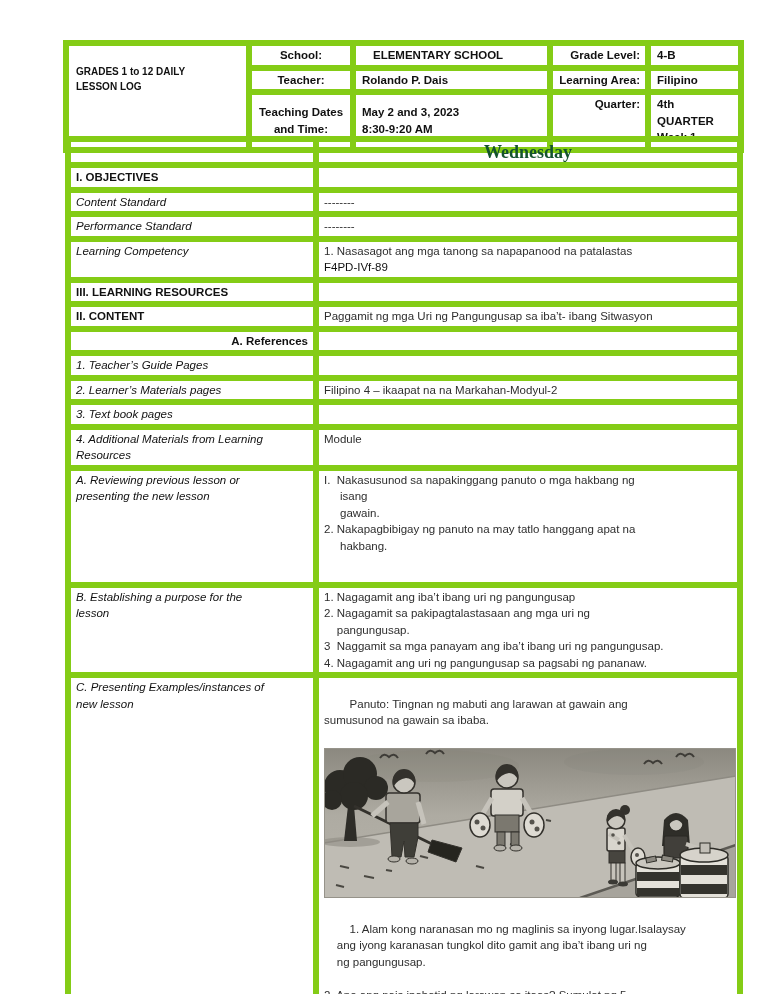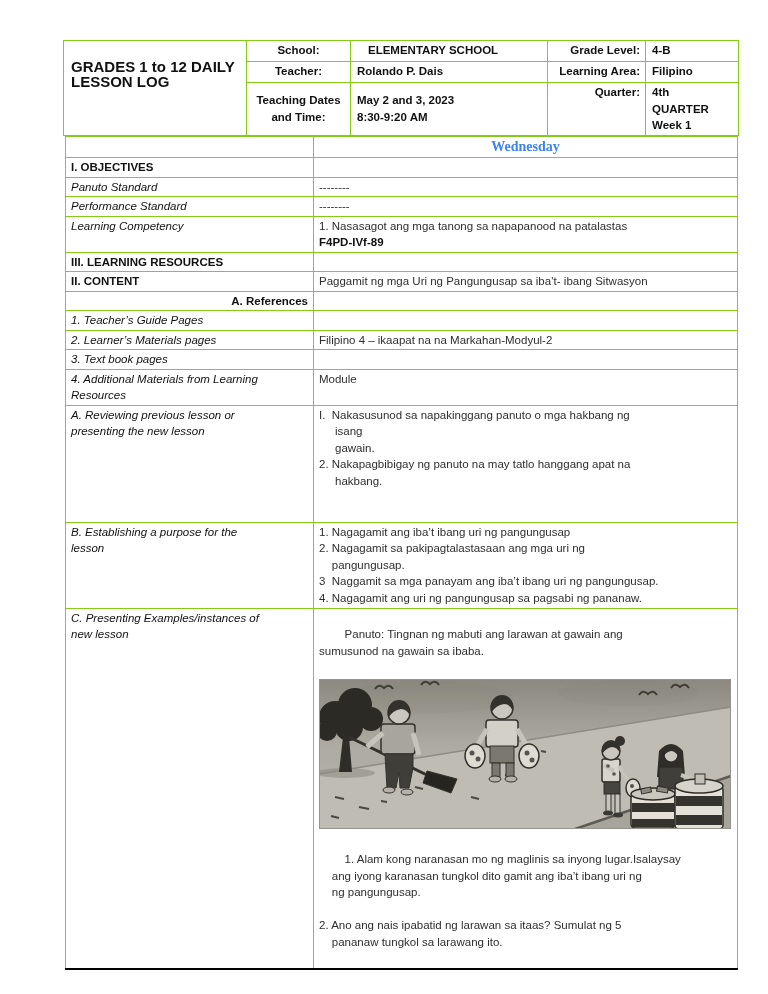--- a/index.html
+++ b/index.html
@@ -1,46 +1,46 @@
 <!DOCTYPE html>
 <html><head>
 <meta charset="utf-8">
 <style>
   html,body{margin:0;padding:0;background:#ffffff;}
   .page{position:relative;width:768px;height:994px;background:#ffffff;
         font-family:"Liberation Sans",sans-serif;color:#222;overflow:hidden;}
   table{border-collapse:collapse;table-layout:fixed;}
-  td{border:1px solid #84cc16;vertical-align:top;box-sizing:border-box;
+  td{border:6px solid #84cc16;vertical-align:top;box-sizing:border-box;
      font-size:11.5px;line-height:16.5px;padding:1px 5px;white-space:pre-wrap;overflow:hidden;color:#2e2e2e;}
 
   
   .header-table{position:absolute;left:63px;top:40px;width:675px;}
   .header-table td{font-weight:bold;color:#111;}
-  .logo-cell{padding:18px 4px 0 7px;font-size:15px;line-height:15px;}
+  .logo-cell{padding:18px 4px 0 7px;font-size:10px;line-height:15px;}
   .h-lbl{text-align:center;}
   .h-lbl-r{text-align:right;padding-right:5px;margin-top:48px;}
   .h-val{text-align:left;padding-left:6px;}
   .row-mid td.v-mid{vertical-align:middle;}
 
   
   .main-table{position:absolute;left:65px;top:136px;width:672px;}
   .main-table td.lc{color:#111;}
   .day-cell{text-align:center;font-family:"Liberation Serif",serif;font-weight:bold;
-            font-size:14px;line-height:18px;color:#3b82f6;}
+            font-size:18px;line-height:18px;color:#14532d;}
   .b{font-weight:bold;font-style:normal;}
   .i{font-style:italic;}
   .bi{font-weight:bold;text-align:right;}
   .r-day td{height:20px;}
   .r-s td{height:17px;}
   .r-2l td{height:34px;}
   .r-a td{height:117px;}
   .r-b td{height:86px;}
   .r-c td{height:332px;}
   .r-last td{border-bottom:2px solid #000;}
-  .code-line{font-weight:bold;color:#111;}
+  .code-line{font-weight:normal;color:#111;}
   .illus{display:block;margin:3px 0 6px 0;}
 </style>
 </head>
 <body>
 
 <div class="page">
 
   <table class="header-table">
     <colgroup>
         <col style="width:183px">
@@ -88,21 +88,21 @@
       <td class="lc"></td>
       <td class="day-cell">Wednesday</td>
     </tr>
 
     <tr class="r-s">
       <td class="lc b">I. OBJECTIVES</td>
       <td></td>
     </tr>
 
     <tr class="r-s">
-      <td class="lc i">Panuto Standard</td>
+      <td class="lc i">Content Standard</td>
       <td>--------</td>
     </tr>
 
     <tr class="r-s">
       <td class="lc i">Performance Standard</td>
       <td>--------</td>
     </tr>
 
     <tr class="r-2l">
       <td class="lc i">Learning Competency</td>

